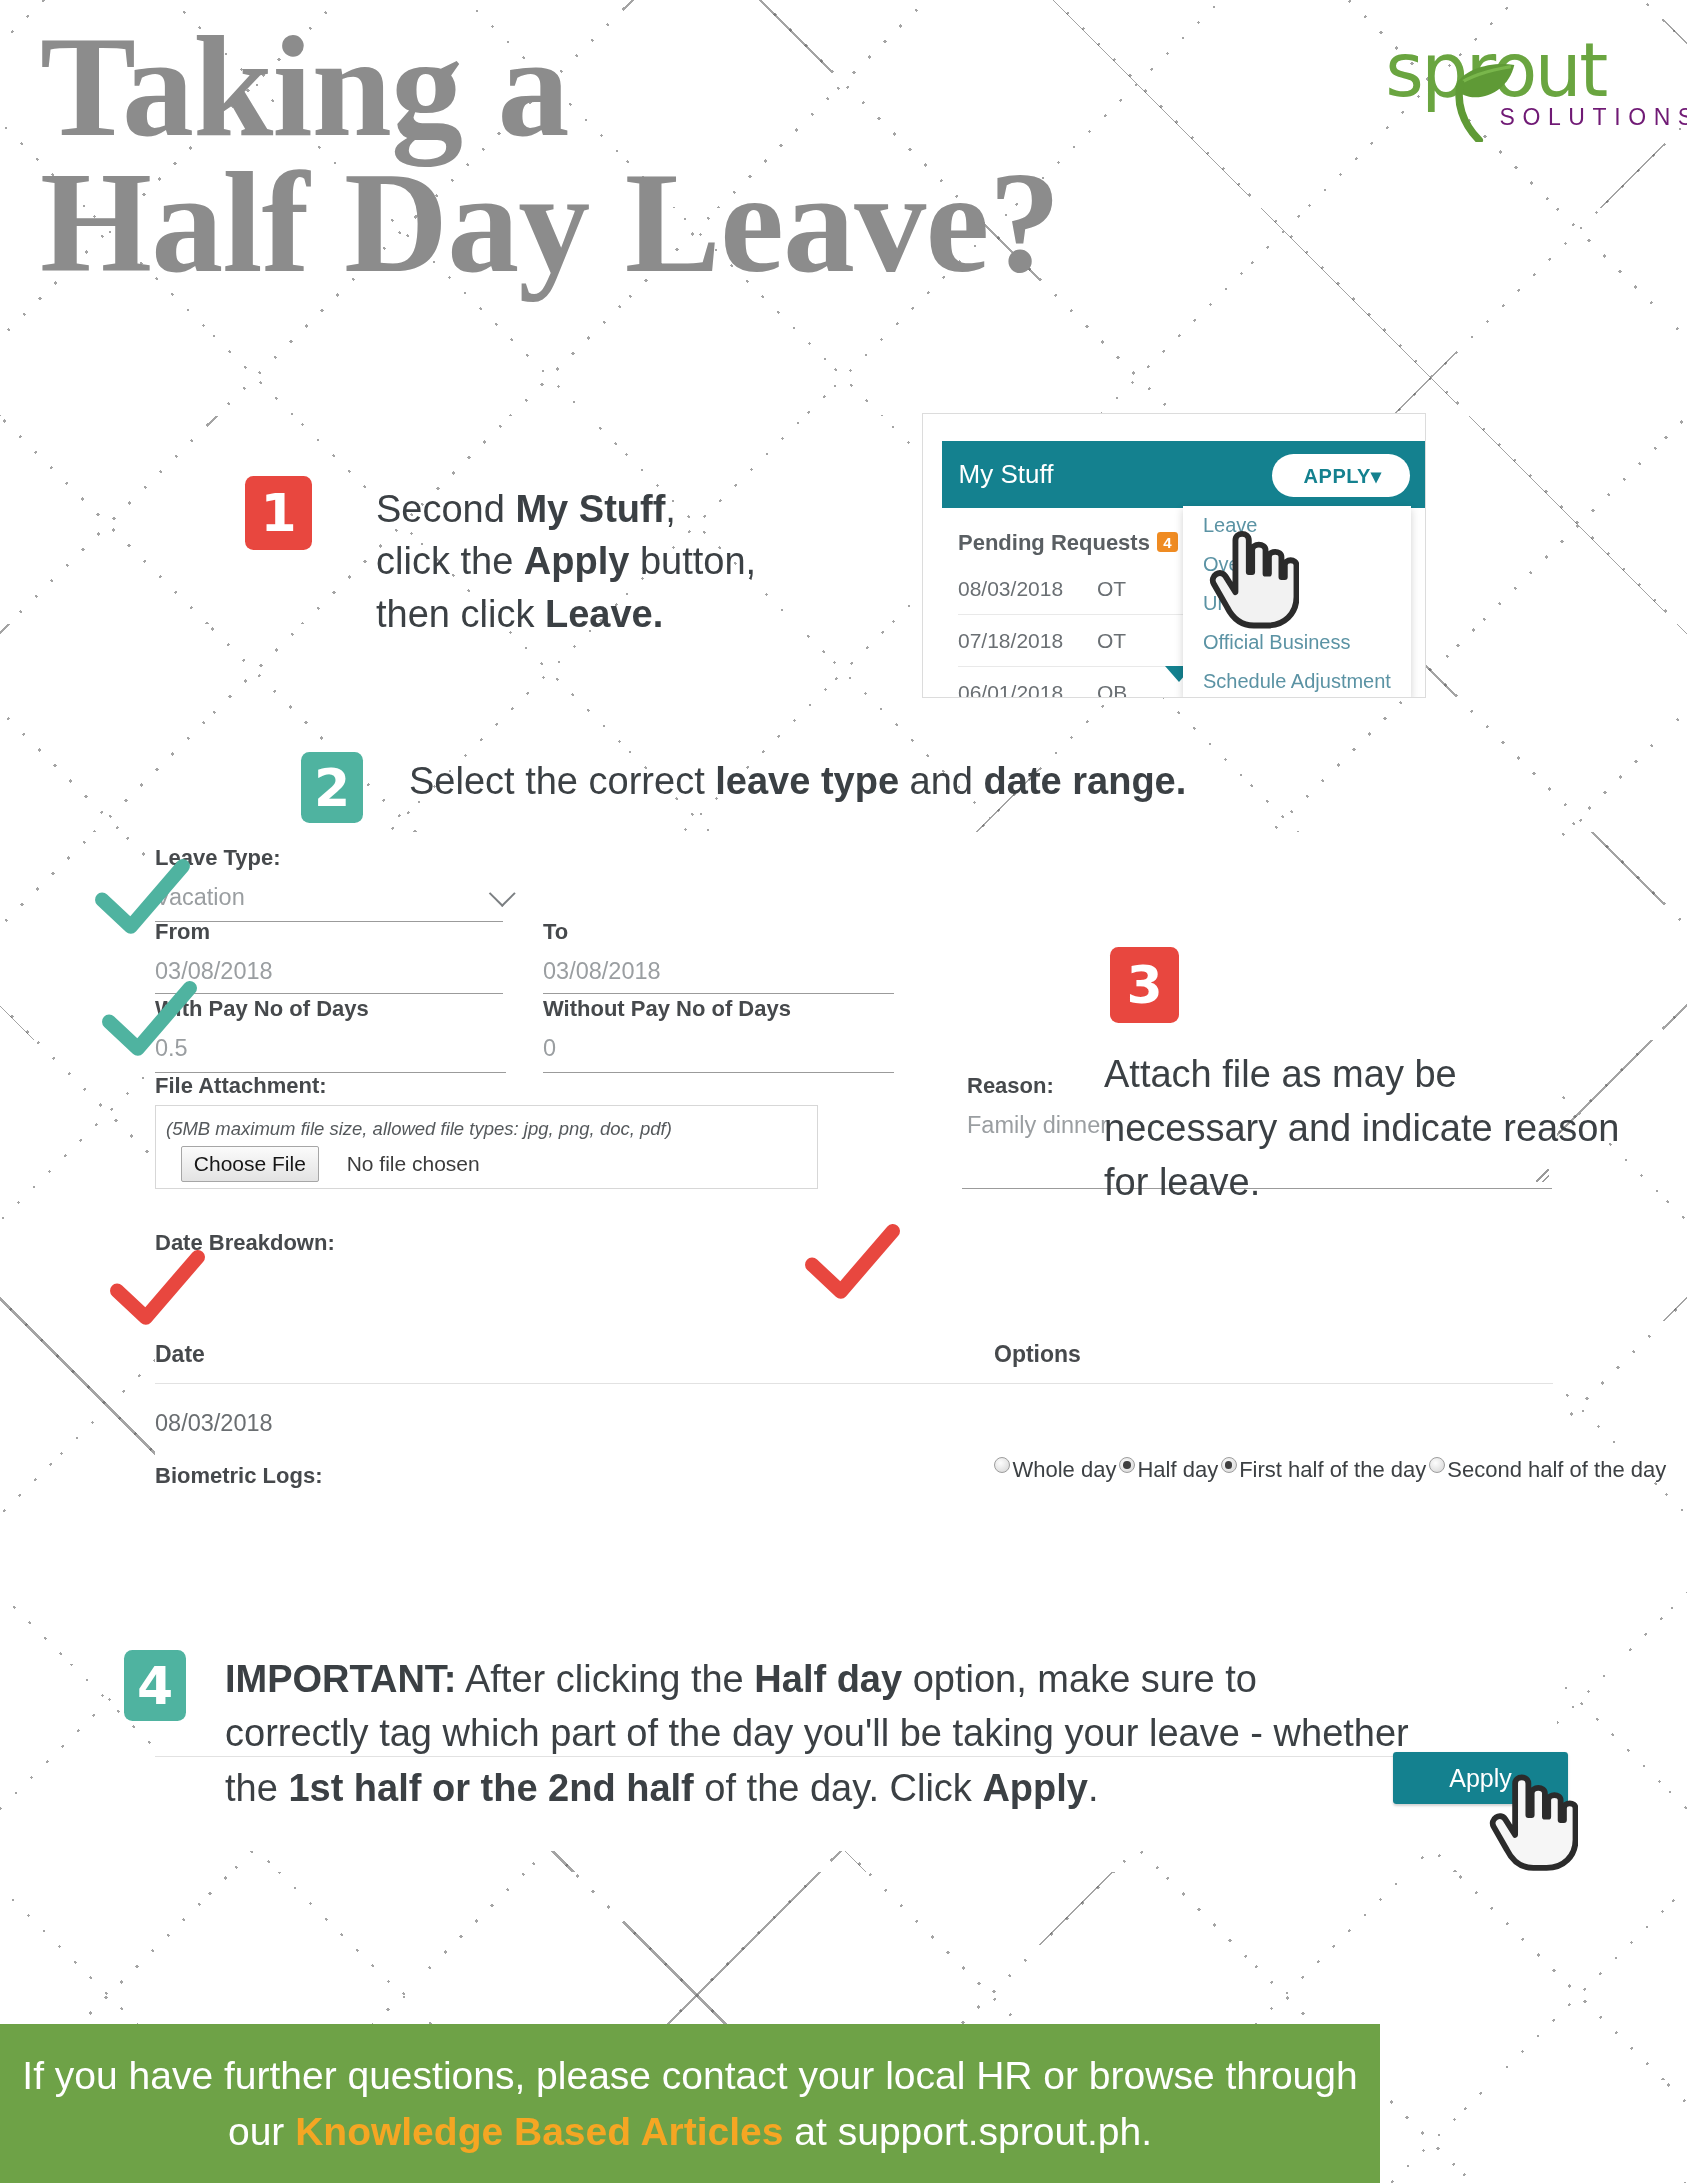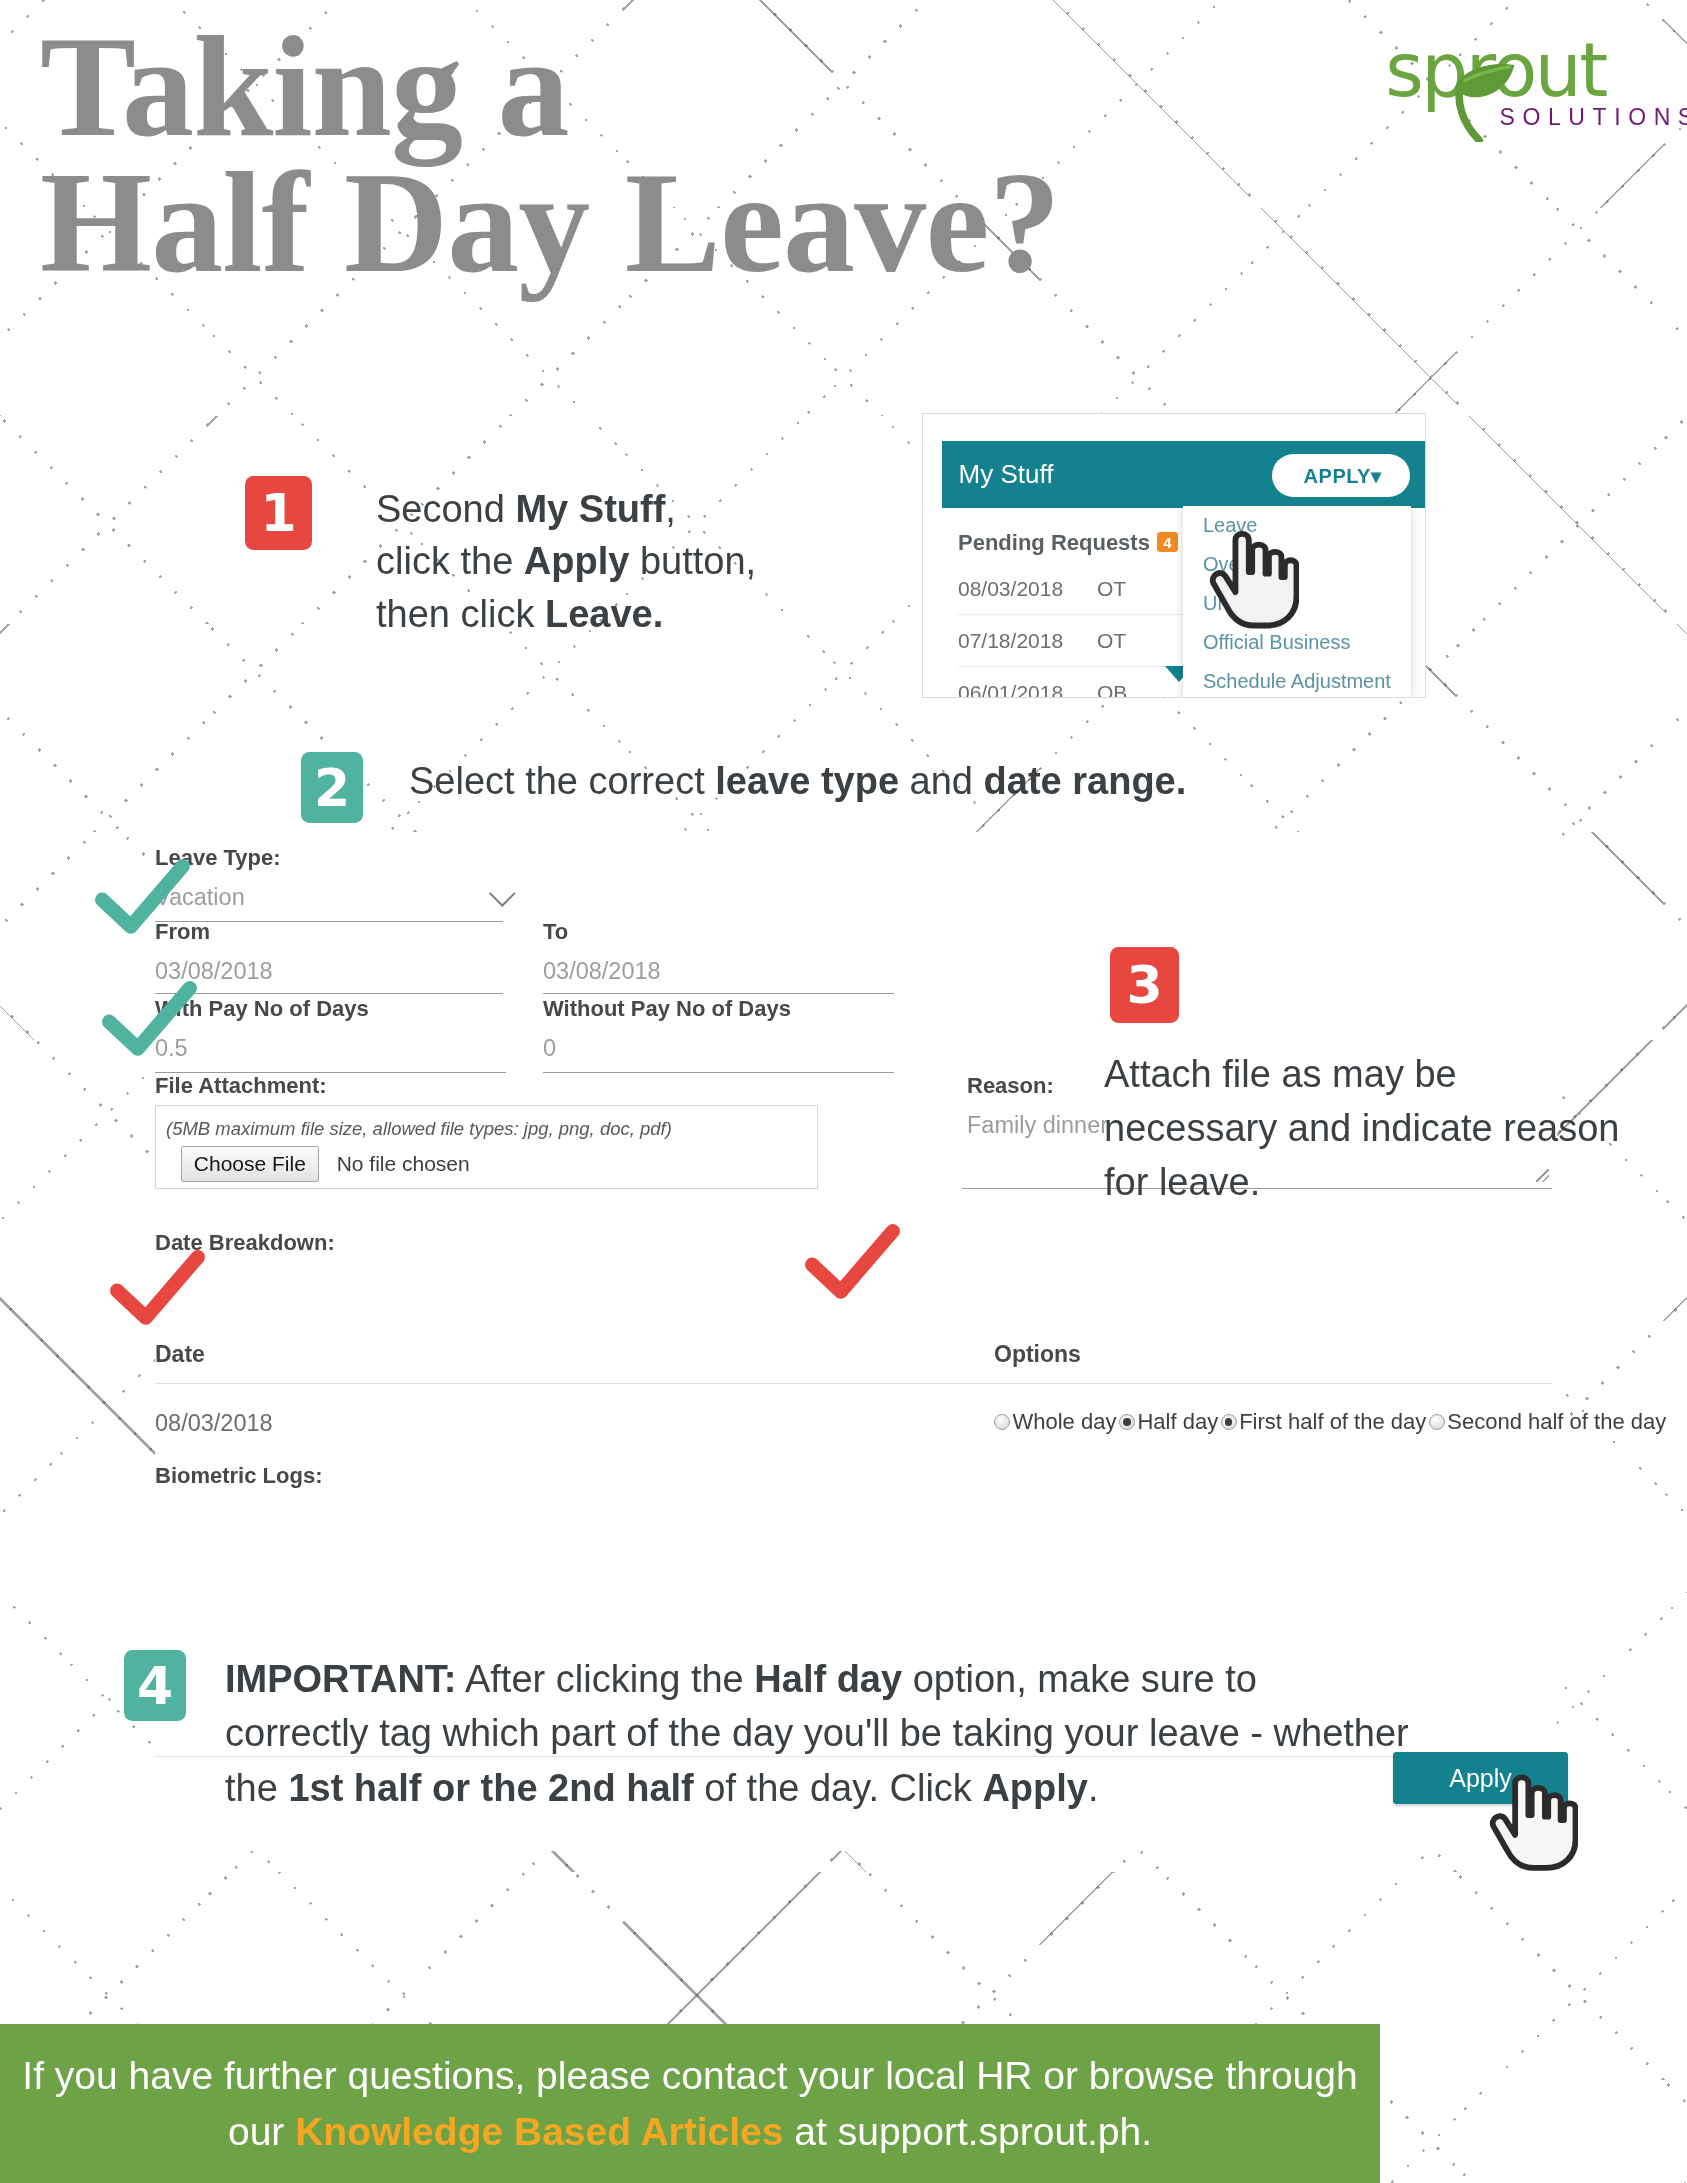--- a/index.html
+++ b/index.html
@@ -264,21 +264,21 @@
   }
   #choose-file .btn {
     background: linear-gradient(#fbfbfb, #e3e3e3);
     border: 0.8px solid #a6a6a6;
     border-radius: 2px;
     padding: 5px 11.8px;
     font-size: 21px;
     color: #161616;
   }
   #choose-file .nofile {
-    margin-left: 18px;
+    margin-left: 28px;
     font-size: 21px;
     color: #3c3c3c;
   }
   #reason-resize {
     position: absolute;
     right: 1.7px; bottom: 5px;
     width: 13.4px; height: 13.4px;
     background:
       linear-gradient(135deg, transparent 46%, #9a9a9a 46%, #9a9a9a 54%, transparent 54%),
       linear-gradient(135deg, transparent 70%, #9a9a9a 70%, #9a9a9a 78%, transparent 78%);
@@ -295,21 +295,21 @@
     left: 0; top: 548px;
     width: 1398px;
     border-bottom: 0.8px solid #e2e2e2;
   }
   .radio-group {
     position: absolute;
     display: flex; align-items: center;
     font-size: 22px; color: #3d4144;
     white-space: nowrap;
   }
-  .radio-group .opt { display: flex; align-items: center; margin-right: 2.5px; }
+  .radio-group .opt { display: flex; align-items: flex-start; margin-right: 2.5px; margin-top: 48px; }
   .rd {
     width: 16px; height: 16px;
     border-radius: 50%;
     background: radial-gradient(circle at 40% 35%, #fdfdfd, #dfdfdf 72%);
     border: 0.8px solid #9d9d9d;
     margin-right: 2.5px;
     flex: none;
     position: relative;
   }
   .rd.on::after {

